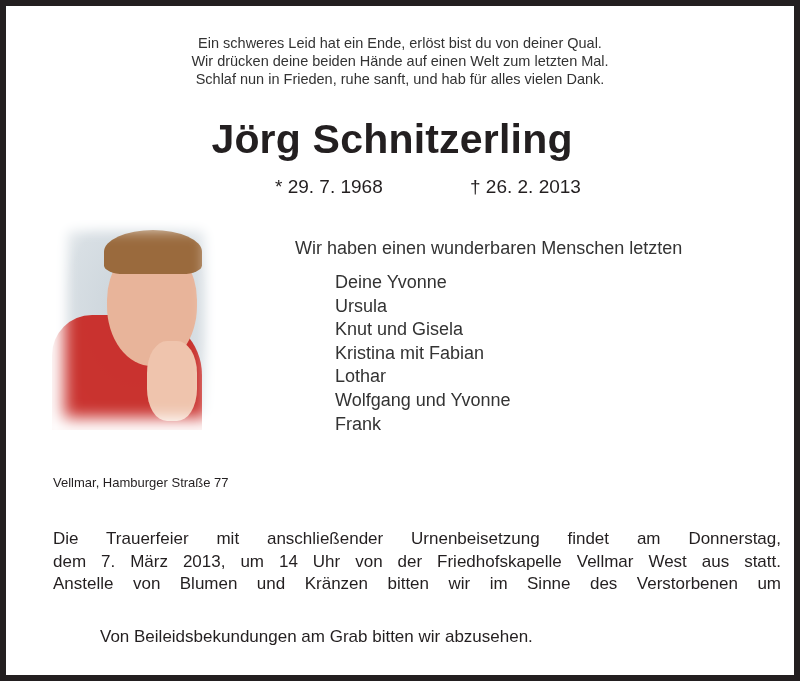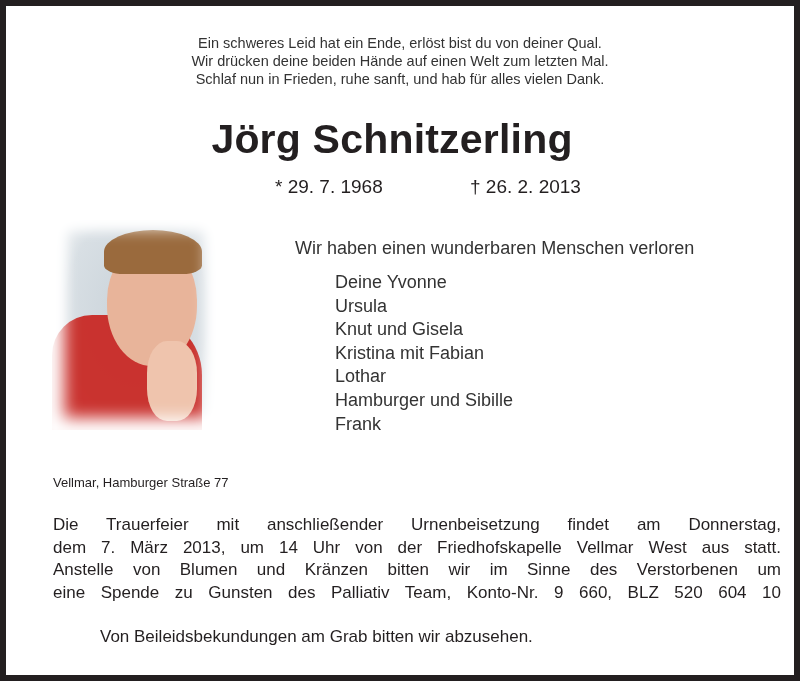--- a/index.html
+++ b/index.html
@@ -16,21 +16,21 @@
            box-shadow: inset 0 0 14px 10px #fff; overflow: hidden; }
   .photo .shirt { position: absolute; left: 0; bottom: 0; width: 150px; height: 115px; background: #c8241f; border-radius: 40px 60px 0 0; opacity: 0.92; }
   .photo .face { position: absolute; left: 55px; top: 30px; width: 90px; height: 120px; background: #e8b49a; border-radius: 45% 45% 50% 50%; }
   .photo .hair { position: absolute; left: 52px; top: 14px; width: 98px; height: 44px; background: #9a6a3d; border-radius: 50% 50% 20% 20%; }
   .photo .hand { position: absolute; left: 95px; top: 125px; width: 50px; height: 80px; background: #efc4ad; border-radius: 40%; }
   .photo .fade { position: absolute; inset: 0; box-shadow: inset 0 0 16px 12px #fff; }
   .lost { position: absolute; left: 289px; top: 232px; font-size: 18px; color: #333; white-space: nowrap; }
   .mourners { position: absolute; left: 289px; top: 265px; font-size: 18px; line-height: 23.6px; color: #333; margin-left: 40px; }
   .mourners div { white-space: nowrap; }
   .address { position: absolute; left: 47px; top: 469px; font-size: 13px; color: #231f20; white-space: nowrap; }
-  .body-text { position: absolute; left: 47px; top: 508px; width: 728px; font-size: 17px; line-height: 22.5px; color: #231f20; }
+  .body-text { position: absolute; left: 47px; top: 522px; width: 728px; font-size: 17px; line-height: 22.5px; color: #231f20; }
   .body-text div { white-space: nowrap; text-align: justify; text-align-last: justify; }
   .body-text div.last { text-align-last: left; }
   .closing { position: absolute; left: 47px; top: 621px; font-size: 17px; color: #231f20; white-space: nowrap; margin-left: 47px; }
 </style>
 </head>
 <body>
 
 <div class="frame">
 
   <div class="verse">
@@ -47,35 +47,34 @@
   </div>
 
   <div class="photo">
     <div class="shirt"></div>
     <div class="face"></div>
     <div class="hair"></div>
     <div class="hand"></div>
     <div class="fade"></div>
   </div>
 
-  <div class="lost">Wir haben einen wunderbaren Menschen verloren</div>
+  <div class="lost">Wir haben einen wunderbaren Menschen letzten</div>
 
   <div class="mourners">
     <div>Deine Yvonne</div>
     <div>Ursula</div>
     <div>Knut und Gisela</div>
     <div>Kristina mit Fabian</div>
     <div>Lothar</div>
-    <div>Hamburger und Sibille</div>
+    <div>Wolfgang und Yvonne</div>
     <div>Frank</div>
   </div>
 
   <div class="address">Vellmar, Hamburger Straße 77</div>
 
   <div class="body-text">
     <div>Die Trauerfeier mit anschließender Urnenbeisetzung findet am Donnerstag,</div>
     <div>dem 7. März 2013, um 14 Uhr von der Friedhofskapelle Vellmar West aus statt.</div>
     <div>Anstelle von Blumen und Kränzen bitten wir im Sinne des Verstorbenen um</div>
-    <div>eine Spende zu Gunsten des Palliativ Team, Konto-Nr. 9 660, BLZ 520 604 10</div>
   </div>
 
   <div class="closing">Von Beileidsbekundungen am Grab bitten wir abzusehen.</div>
 </div>
 
 </body></html>

